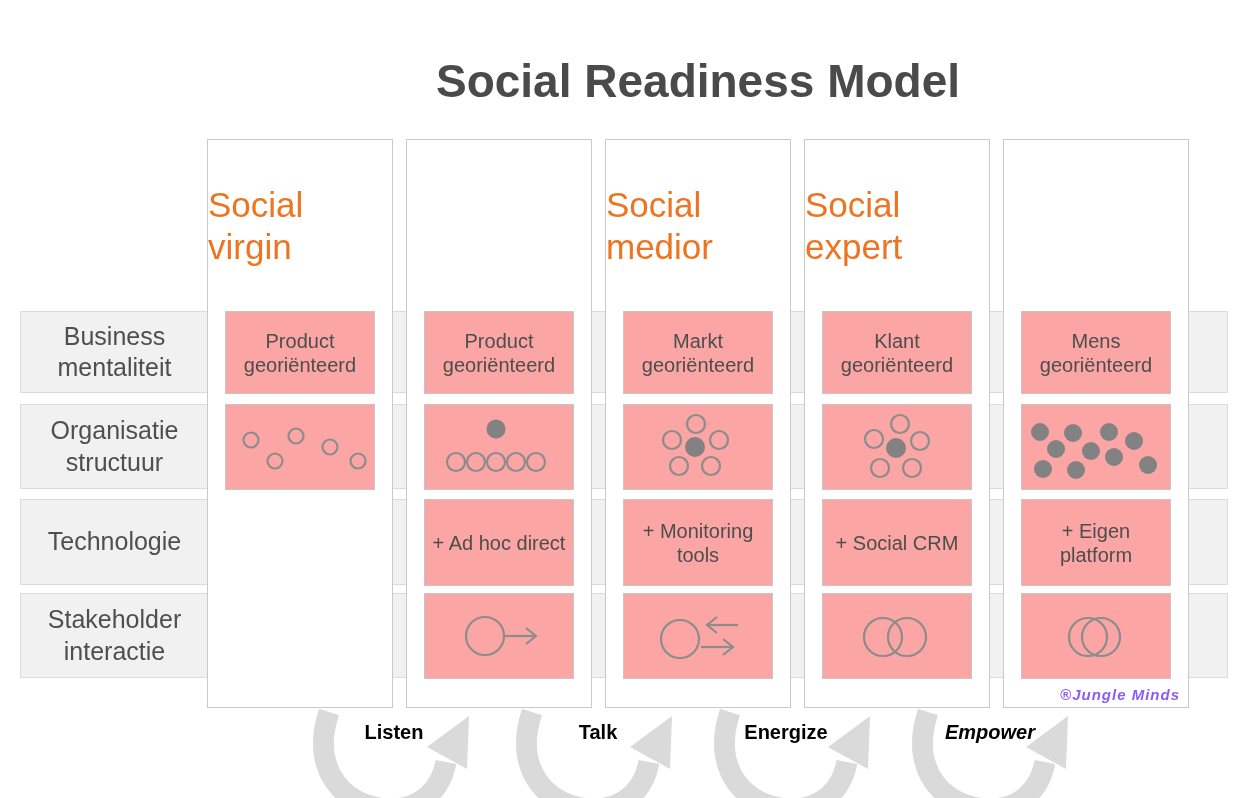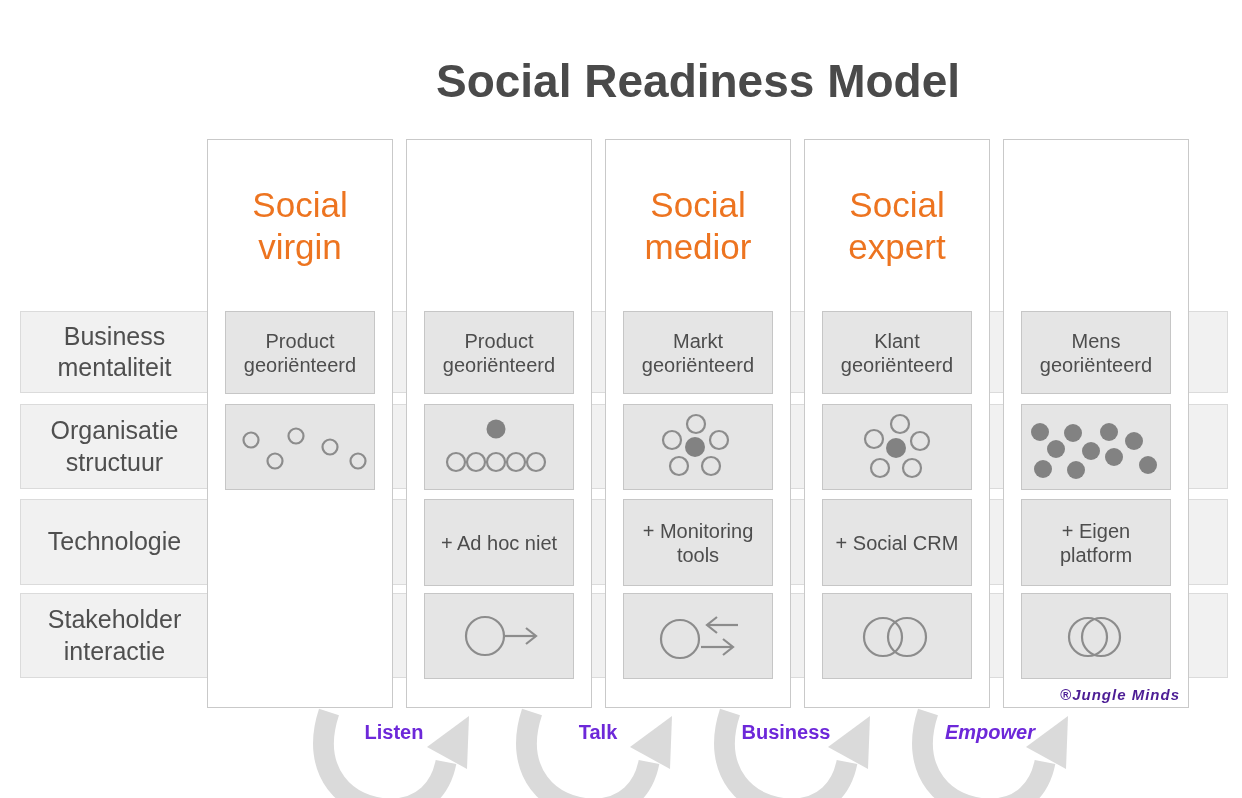--- a/index.html
+++ b/index.html
@@ -67,32 +67,32 @@
   .col-2 { left: 406px; }
   .col-3 { left: 605px; }
   .col-4 { left: 804px; }
   .col-5 { left: 1003px; }
 
   .card-title {
     position: absolute;
     top: 44px;
     left: 0;
     width: 100%;
-    text-align: center;
+    text-align: left;
     font-size: 35px;
     line-height: 1.2;
     color: #ed7420;
   }
   .card-title span { display: inline-block; max-width: 130px; }
 
   .cell {
     position: absolute;
     left: 17px;
     width: 150px;
-    background: #e5e5e5;
+    background: #fca5a5;
     border: 1px solid #c6c6c6;
     display: flex;
     align-items: center;
     justify-content: center;
     text-align: center;
     font-size: 20px;
     line-height: 1.2;
     color: #4d4d4d;
   }
   .cell-r1 { top: 171px; height: 83px; }
@@ -103,21 +103,21 @@
 
   .cell svg { display: block; }
 
   .jungle-logo {
     position: absolute;
     right: 8px;
     bottom: 4px;
     font-size: 15px;
     font-style: italic;
     font-weight: bold;
-    color: #4c1d95;
+    color: #8b5cf6;
     letter-spacing: 1px;
   }
 
   .swoosh {
     position: absolute;
     top: 668px;
     width: 200px;
     height: 128px;
   }
   .sw-1 { left: 295px; }
@@ -125,21 +125,21 @@
   .sw-3 { left: 696px; }
   .sw-4 { left: 894px; }
 
   .transition-label {
     position: absolute;
     top: 693px;
     width: 140px;
     text-align: center;
     font-size: 20px;
     font-weight: bold;
-    color: #6d28d9;
+    color: #000000;
   }
   .tl-1 { left: 324px; }
   .tl-2 { left: 528px; }
   .tl-3 { left: 716px; }
   .tl-4 { left: 920px; font-style: italic; }
 
   .outline { stroke: #8c8c8c; stroke-width: 2.2; fill: none; }
   .filled  { fill: #828282; }
   .arrowshape { fill: #dadada; }
   .arrowline { stroke: #dadada; stroke-width: 21; fill: none; }
@@ -196,21 +196,21 @@
       <svg width="148" height="82" viewBox="0 0 148 82">
         <circle class="filled" cx="71" cy="23" r="9.5"></circle>
         <circle class="outline" cx="31" cy="56" r="9"></circle>
         <circle class="outline" cx="51" cy="56" r="9"></circle>
         <circle class="outline" cx="71" cy="56" r="9"></circle>
         <circle class="outline" cx="91" cy="56" r="9"></circle>
         <circle class="outline" cx="111" cy="56" r="9"></circle>
       </svg>
     </div>
     <div class="cell cell-r3">
-        <span>+ Ad hoc niet</span>
+        <span>+ Ad hoc direct</span>
       </div>
     <div class="cell cell-r4">
       <svg width="148" height="82" viewBox="0 0 148 82">
         <circle class="outline" cx="60" cy="41" r="19"></circle>
         <line class="outline" x1="79" y1="41" x2="110" y2="41"></line>
         <polyline class="outline" points="101,33 111,41 101,49"></polyline>
       </svg>
     </div>
   </div>
 
@@ -311,16 +311,16 @@
     <path class="arrowline" d="M 34 16 C 14 76, 52 113, 96 113 C 128 113, 146 92, 151 66"></path>
     <polygon class="arrowshape" points="174,20 172,73 132,51"></polygon>
   </svg>
   <svg class="swoosh sw-4" viewBox="0 0 200 128">
     <path class="arrowline" d="M 34 16 C 14 76, 52 113, 96 113 C 128 113, 146 92, 151 66"></path>
     <polygon class="arrowshape" points="174,20 172,73 132,51"></polygon>
   </svg>
 
   <span class="transition-label tl-1">Listen</span>
   <span class="transition-label tl-2">Talk</span>
-  <span class="transition-label tl-3">Business</span>
+  <span class="transition-label tl-3">Energize</span>
   <span class="transition-label tl-4">Empower</span>
 
 </div>
 
 </body></html>

